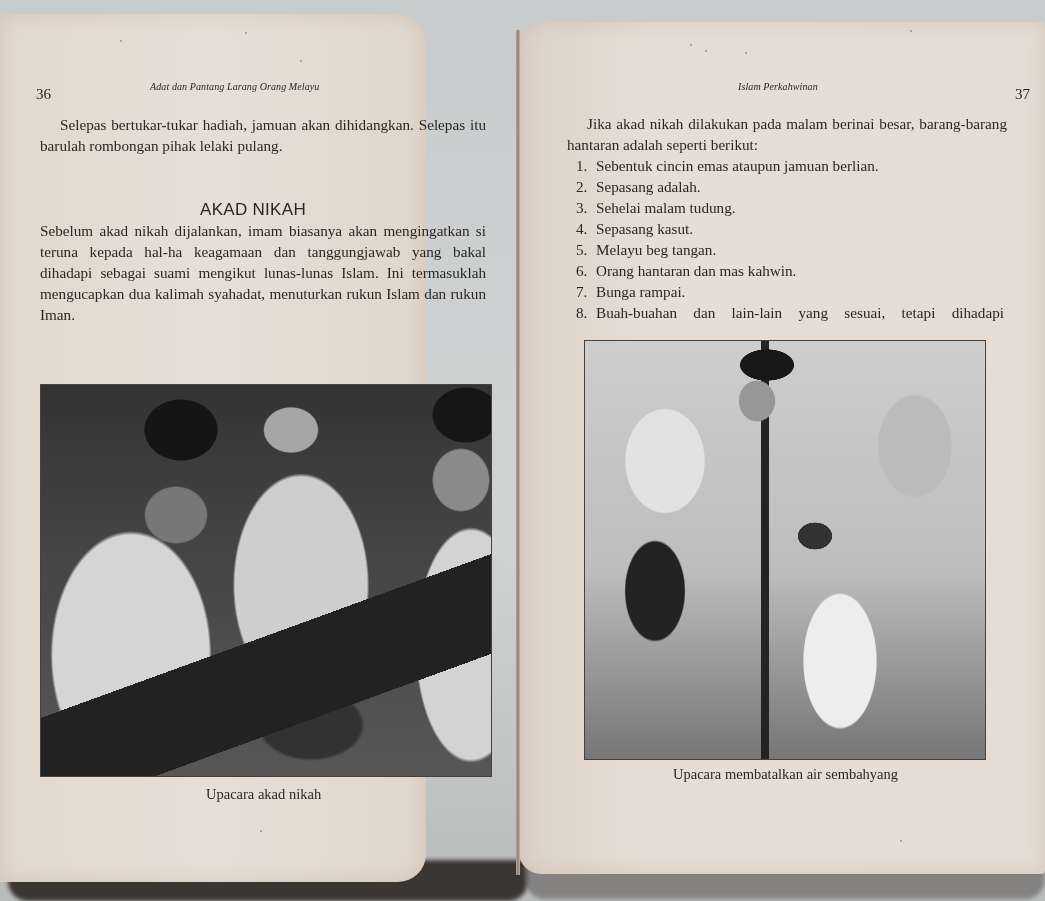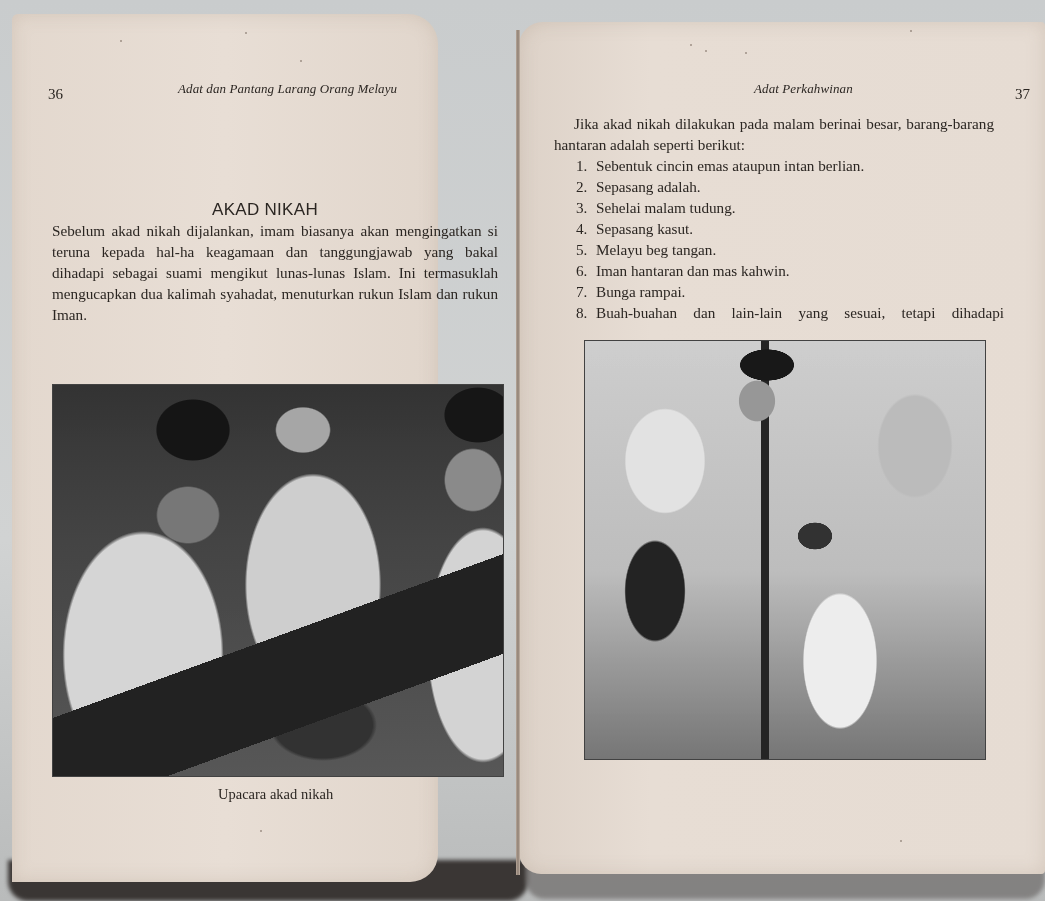--- a/index.html
+++ b/index.html
@@ -12,35 +12,35 @@
     .shadow {
       position: absolute; left: 8px; top: 860px; width: 520px; height: 41px;
       background: #3a3634; border-radius: 0 0 20px 20px; filter: blur(2px);
     }
     .shadow.r { left: 525px; width: 520px; top: 858px; background: #6d6a69; opacity: .7; }
     .page {
       position: absolute; background: #e6dcd3;
       box-shadow: inset 0 0 18px rgba(160,140,120,0.25);
     }
     .page.left {
-      left: 12px; top: 14px; width: 426px; height: 868px;
+      left: 0; top: 14px; width: 426px; height: 868px;
       border-radius: 6px 30px 28px 0;
       background: linear-gradient(90deg, #e3d8ce 0%, #e8ded5 50%, #e1d6cc 100%);
     }
     .page.right {
       left: 519px; top: 22px; width: 526px; height: 852px;
       border-radius: 24px 4px 4px 22px;
       background: linear-gradient(90deg, #ddd2c8 0%, #e7ddd4 25%, #e6dcd3 100%);
     }
     .gutter {
       position: absolute; left: 516px; top: 30px; width: 4px; height: 845px;
       background: linear-gradient(90deg, #b8a89a, #8e7f73, #c3b4a7);
     }
     .running-head {
-      position: absolute; font-size: 13px; font-style: italic; letter-spacing: .1px; margin-left: 16px;
+      position: absolute; font-size: 10px; font-style: italic; letter-spacing: .1px;
     }
     .page-num { position: absolute; font-size: 15px; }
     .text {
       position: absolute; font-size: 15.2px; line-height: 21px;
       text-align: justify;
     }
     .text p { margin: 0; }
     .indent { text-indent: 20px; }
     .heading {
       position: absolute; font-family: "Liberation Sans", "DejaVu Sans", sans-serif;
@@ -91,79 +91,83 @@
 </head>
 <body>
 
 <div class="shadow"></div>
 <div class="shadow r"></div>
 
 <div class="page left">
   <span class="page-num" style="left:36px; top:72px;">36</span>
   <span class="running-head" style="left:150px; top:67px;">Adat dan Pantang Larang Orang Melayu</span>
 
+  <div class="text" style="left:40px; top:100px; width:446px;">
+    <p class="indent">Selepas bertukar-tukar hadiah, jamuan akan dihidangkan. Selepas itu barulah rombongan pihak lelaki pulang.</p>
+  </div>
 
   <div class="heading" style="left:200px; top:171px;margin-top:15px;">AKAD NIKAH</div>
 
   <div class="text" style="left:40px; top:206px; width:446px;">
     <p>Sebelum akad nikah dijalankan, imam biasanya akan mengingatkan si teruna kepada hal-ha keagamaan dan tanggungjawab yang bakal dihadapi sebagai suami mengikut lunas-lunas Islam. Ini termasuklah mengucapkan dua kalimah syahadat, menuturkan rukun Islam dan rukun Iman.</p>
   </div>
 
   <div class="photo left" style="top:370px;"></div>
 
   <div class="caption" style="left:206px; top:772px;">Upacara akad nikah</div>
 </div>
 
 <div class="page right">
-  <span class="running-head" style="left:219px; top:59px;">Adat Perkahwinan</span>
+  <span class="running-head" style="left:219px; top:59px;">Islam Perkahwinan</span>
   <span class="page-num" style="left:496px; top:64px;">37</span>
 
-  <div class="text" style="left:35px; top:91px; width:440px;">
+  <div class="text" style="left:48px; top:91px; width:440px;">
     <p class="indent">Jika akad nikah dilakukan pada malam berinai besar, barang-barang hantaran adalah seperti berikut:</p>
   </div>
 
   <div class="text" style="left:57px; top:133px; width:428px;">
     <ul class="list">
       <li>
           <span class="num">1.</span>
-          <span class="txt">Sebentuk cincin emas ataupun intan berlian.</span>
+          <span class="txt">Sebentuk cincin emas ataupun jamuan berlian.</span>
         </li>
       <li>
           <span class="num">2.</span>
           <span class="txt">Sepasang adalah.</span>
         </li>
       <li>
           <span class="num">3.</span>
           <span class="txt">Sehelai malam tudung.</span>
         </li>
       <li>
           <span class="num">4.</span>
           <span class="txt">Sepasang kasut.</span>
         </li>
       <li>
           <span class="num">5.</span>
           <span class="txt">Melayu beg tangan.</span>
         </li>
       <li>
           <span class="num">6.</span>
-          <span class="txt">Iman hantaran dan mas kahwin.</span>
+          <span class="txt">Orang hantaran dan mas kahwin.</span>
         </li>
       <li>
           <span class="num">7.</span>
           <span class="txt">Bunga rampai.</span>
         </li>
       <li class="just">
           <span class="num">8.</span>
           <span class="txt">Buah-buahan dan lain-lain yang sesuai, tetapi dihadapi</span>
         </li>
     </ul>
   </div>
 
   <div class="photo right" style="left:65px; top:318px;"></div>
 
+  <div class="caption" style="left:154px; top:744px;">Upacara membatalkan air sembahyang</div>
 </div>
 
 <div class="gutter"></div>
 
 <div class="speck" style="left:120px;top:40px"></div>
 <div class="speck" style="left:245px;top:32px"></div>
 <div class="speck" style="left:300px;top:60px"></div>
 <div class="speck" style="left:690px;top:44px"></div>
 <div class="speck" style="left:705px;top:50px"></div>
 <div class="speck" style="left:745px;top:52px"></div>

